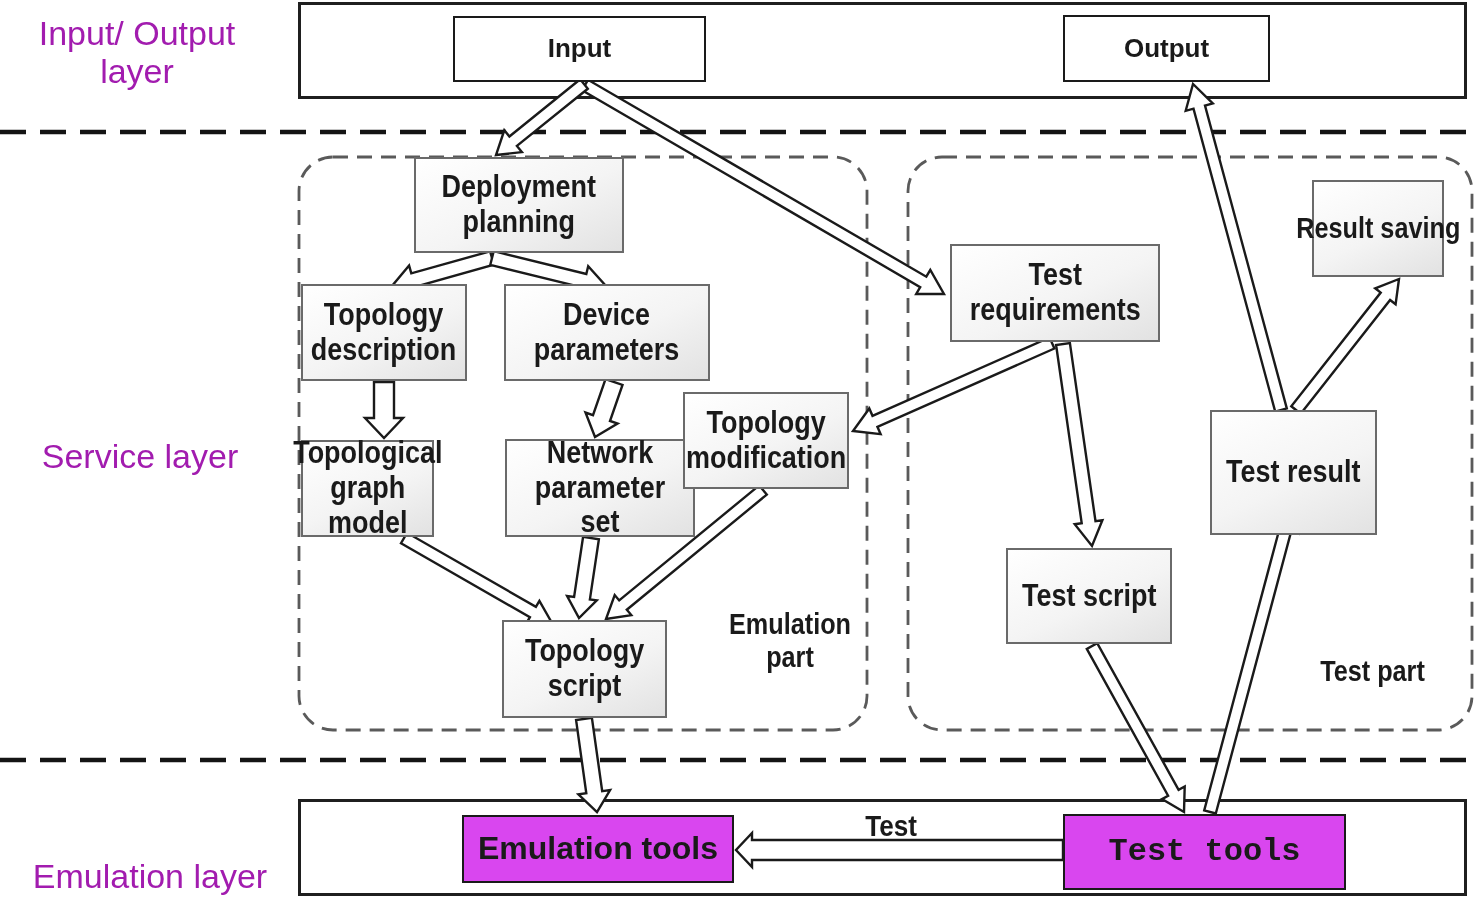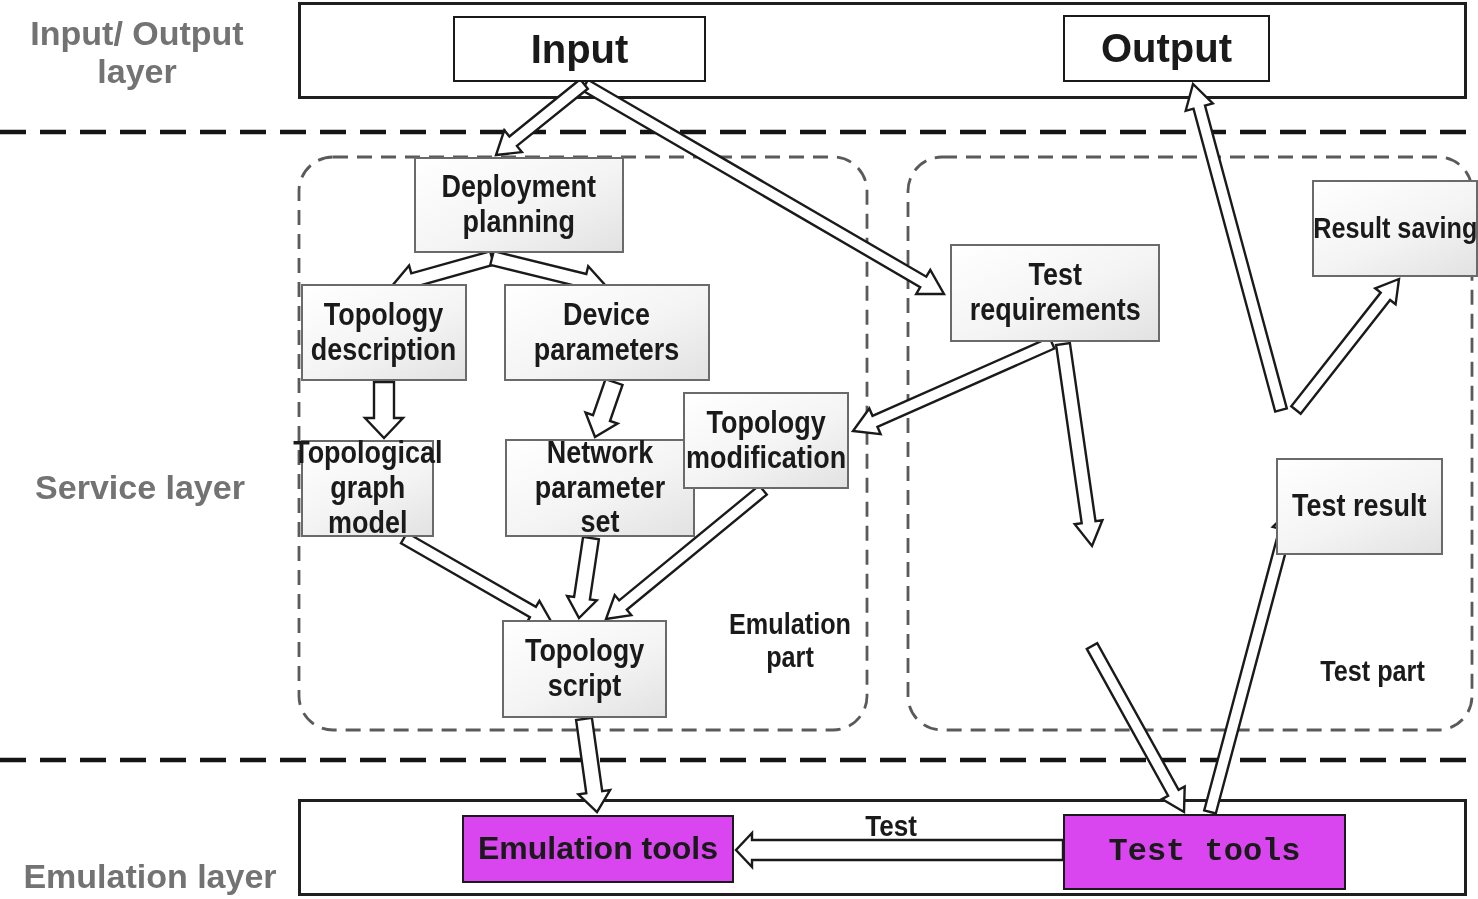--- a/index.html
+++ b/index.html
@@ -16,28 +16,28 @@
     position:absolute;display:flex;align-items:center;justify-content:center;
     text-align:center;box-sizing:border-box;z-index:3;
     background:linear-gradient(155deg,#ffffff 0%,#f4f4f4 55%,#e2e2e2 100%);
     border:2.3px solid #6a6a6a;
   }
   .node .lbl{
     font-weight:bold;font-size:31px;line-height:1.12;color:#1a1a1a;
     white-space:pre-line;transform:scaleX(0.87);
   }
   .node.io{background:#ffffff;border:2.6px solid #1a1a1a;}
-  .node.io .lbl{font-size:40px;transform:none;}
+  .node.io .lbl{font-size:26px;transform:none;}
   .node.tools{background:#d946ef;border:2.4px solid #1a1a1a;}
   .node.tools .lbl{font-size:32px;transform:none;}
   .node.oneline .lbl{white-space:nowrap;font-size:29px;}
   .layer-label{
     position:absolute;display:flex;align-items:center;justify-content:center;
-    text-align:center;font-weight:bold;font-size:34px;line-height:1.12;
-    color:#737373;white-space:pre-line;z-index:3;
+    text-align:center;font-weight:normal;font-size:34px;line-height:1.12;
+    color:#a21caf;white-space:pre-line;z-index:3;
   }
   .group-label{
     position:absolute;display:flex;align-items:center;justify-content:center;
     text-align:center;font-weight:bold;font-size:29px;line-height:1.15;
     color:#1a1a1a;white-space:pre-line;z-index:3;transform:scaleX(0.87);
   }
   .edge-label{
     position:absolute;display:flex;align-items:center;justify-content:center;
     text-align:center;font-weight:bold;font-size:30px;color:#1a1a1a;
     z-index:3;transform:scaleX(0.87);
@@ -72,21 +72,21 @@
         <polygon points="1215.8,813.5 1291.1,531.8 1297.9,533.6 1291.0,509.0 1272.8,526.9 1279.5,528.7 1204.2,810.5" fill="#ffffff" stroke="#1a1a1a" stroke-width="2.4" stroke-linejoin="miter"></polygon>
         <polygon points="1286.8,408.4 1205.0,105.6 1212.8,103.5 1193.0,84.0 1185.7,110.8 1193.5,108.7 1275.2,411.6" fill="#ffffff" stroke="#1a1a1a" stroke-width="2.4" stroke-linejoin="miter"></polygon>
         <polygon points="1300.7,413.7 1390.1,300.0 1395.6,304.3 1399.0,279.0 1375.2,288.3 1380.7,292.6 1291.3,406.3" fill="#ffffff" stroke="#1a1a1a" stroke-width="2.4" stroke-linejoin="miter"></polygon>
         <polygon points="576.1,720.1 586.3,793.3 578.4,794.4 597.0,812.0 610.1,790.0 602.2,791.1 591.9,717.9" fill="#ffffff" stroke="#1a1a1a" stroke-width="2.4" stroke-linejoin="miter"></polygon>
         <polygon points="1063.0,840.0 752.0,840.0 752.0,833.0 736.0,850.0 752.0,867.0 752.0,860.0 1063.0,860.0" fill="#ffffff" stroke="#1a1a1a" stroke-width="2.4" stroke-linejoin="miter"></polygon>
       </g>
   </svg>
 
   <div class="layer-label" style="left:12px;top:12px;width:250px;height:80px;">Input/ Output
 layer</div>
-  <div class="layer-label" style="left:15px;top:438px;width:250px;height:36px;margin-top:31px;">Service layer</div>
+  <div class="layer-label" style="left:15px;top:438px;width:250px;height:36px;">Service layer</div>
   <div class="layer-label" style="left:10px;top:858px;width:280px;height:36px;">Emulation layer</div>
 
   <div class="group-label" style="left:695px;top:605px;width:190px;height:72px;">Emulation
 part</div>
   <div class="group-label" style="left:1280px;top:656px;width:185px;height:32px;">Test part</div>
 
   <div class="edge-label" style="left:851px;top:811px;width:80px;height:30px;">Test</div>
 
   <div class="node io" style="left:453px;top:16px;width:253px;height:66px;">
     <span class="lbl">Input</span>
@@ -120,25 +120,28 @@
 modification</span>
   </div>
   <div class="node" style="left:502px;top:620px;width:165px;height:98px;">
     <span class="lbl">Topology
 script</span>
   </div>
   <div class="node" style="left:950px;top:244px;width:210px;height:98px;">
     <span class="lbl">Test
 requirements</span>
   </div>
-  <div class="node oneline" style="left:1312px;top:180px;width:166px;height:97px;">
+  <div class="node oneline" style="left:1312px;top:180px;width:132px;height:97px;">
     <span class="lbl">Result saving</span>
   </div>
-  <div class="node" style="left:1276px;top:410px;width:167px;height:97px;margin-top:48px;">
+  <div class="node" style="left:1210px;top:410px;width:167px;height:125px;">
     <span class="lbl">Test result</span>
+  </div>
+  <div class="node" style="left:1006px;top:548px;width:166px;height:96px;">
+    <span class="lbl">Test script</span>
   </div>
   <div class="node tools" style="left:462px;top:815px;width:272px;height:68px;">
     <span class="lbl">Emulation tools</span>
   </div>
   <div class="node tools" style="left:1063px;top:814px;width:283px;height:76px;font-family:Liberation Mono, monospace;">
     <span class="lbl">Test tools</span>
   </div>
 
 </div>
 

